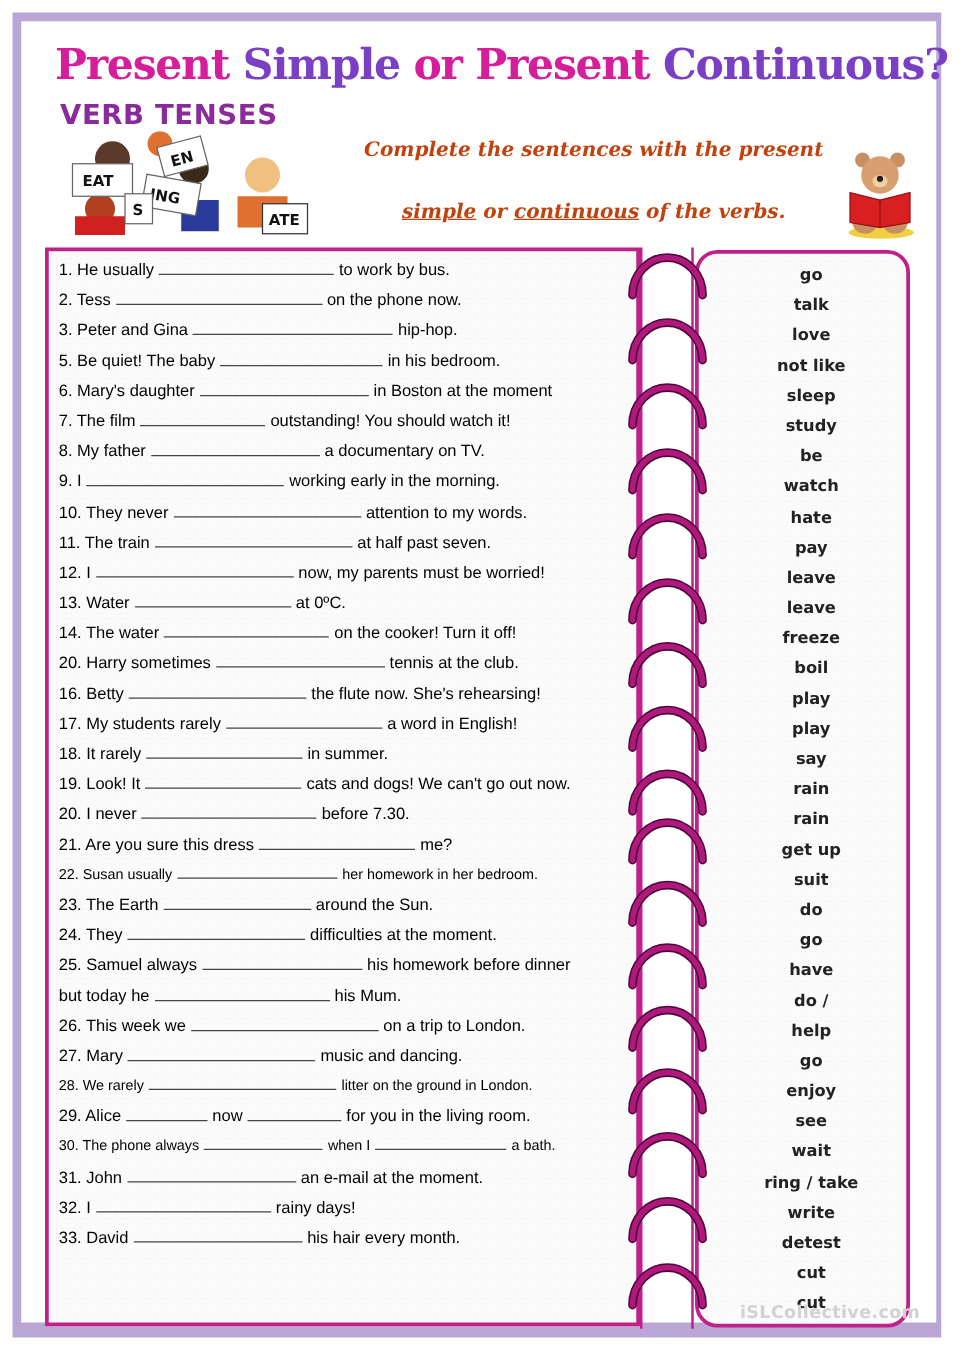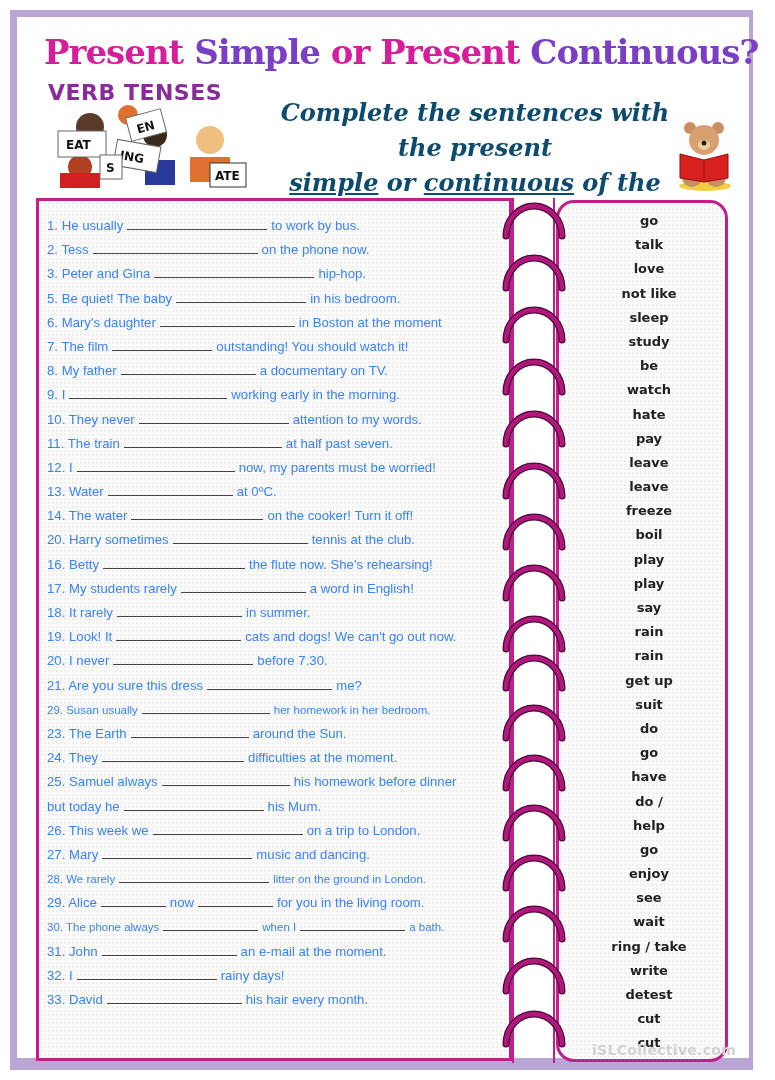--- a/index.html
+++ b/index.html
@@ -24,22 +24,22 @@
   .title .purple { color: #7a3fc4; }
   .subtitle {
     position: absolute; left: 48px; top: 80px; color: #8a2a9b;
     font-family: "DejaVu Sans", sans-serif; font-weight: bold; font-size: 22px; letter-spacing: 0.5px;
   }
   .clipart {
     position: absolute; left: 50px; top: 105px; width: 200px; height: 85px;
   }
   .instructions {
     position: absolute; left: 275px; top: 95px; width: 400px; text-align: center;
-    color: #0c4a6e; font-family: "DejaVu Serif", serif; font-style: italic; font-weight: bold;
-    font-size: 24px; line-height: 35px;
+    color: #c2410c; font-family: "DejaVu Serif", serif; font-style: italic; font-weight: bold;
+    font-size: 16px; line-height: 49px;
   }
   .instructions .u { text-decoration: underline; }
   .bear { position: absolute; left: 672px; top: 120px; width: 66px; height: 72px; }
 
   .left-panel {
     position: absolute; left: 36px; top: 198px; width: 476px; height: 863px;
     border: 3px solid #c0208a; box-sizing: border-box;
     background: #fbfbfb;
     background-image: radial-gradient(#eeeeee 0.7px, transparent 0.8px);
     background-size: 4px 4px;
@@ -52,21 +52,21 @@
     background-size: 4px 4px;
   }
   .spine-line {
     position: absolute; top: 198px; width: 2px; height: 865px; background: #c0208a;
   }
   .rings { position: absolute; left: 498px; top: 0; width: 72px; height: 1080px; }
   .ring { position: absolute; left: 0; width: 72px; height: 40px; }
 
   .sentences {
     position: absolute; left: 47px; top: 206px; width: 460px;
-    font-family: "Liberation Sans", sans-serif; font-size: 13.2px; color: #3b82f6; margin-top: 10px;
+    font-family: "Liberation Sans", sans-serif; font-size: 13.2px; color: #000000;
   }
   .sentence { height: 24.2px; line-height: 20px; white-space: nowrap; }
   .blank {
     display: inline-block; border-bottom: 1px solid #444; height: 12px; vertical-align: baseline; margin: 0 4px;
   }
   .small { font-size: 11.5px; }
 
   .words {
     position: absolute; left: 563px; top: 210px; width: 172px; text-align: center;
     font-family: "DejaVu Sans", sans-serif; font-weight: bold; font-size: 13px; color: #222;
@@ -217,21 +217,21 @@
     <div class="sentence"><span>12. I</span><span class="blank" style="width: 158px;"></span><span>now, my parents must be worried!</span></div>
     <div class="sentence"><span>13. Water</span><span class="blank" style="width: 125px;"></span><span>at 0ºC.</span></div>
     <div class="sentence"><span>14. The water</span><span class="blank" style="width: 132px;"></span><span>on the cooker! Turn it off!</span></div>
     <div class="sentence"><span>20. Harry sometimes</span><span class="blank" style="width: 135px;"></span><span>tennis at the club.</span></div>
     <div class="sentence"><span>16. Betty</span><span class="blank" style="width: 142px;"></span><span>the flute now. She's rehearsing!</span></div>
     <div class="sentence"><span>17. My students rarely</span><span class="blank" style="width: 125px;"></span><span>a word in English!</span></div>
     <div class="sentence"><span>18. It rarely</span><span class="blank" style="width: 125px;"></span><span>in summer.</span></div>
     <div class="sentence"><span>19. Look! It</span><span class="blank" style="width: 125px;"></span><span>cats and dogs! We can't go out now.</span></div>
     <div class="sentence"><span>20. I never</span><span class="blank" style="width: 140px;"></span><span>before 7.30.</span></div>
     <div class="sentence"><span>21. Are you sure this dress</span><span class="blank" style="width: 125px;"></span><span>me?</span></div>
-    <div class="sentence small"><span>29. Susan usually</span><span class="blank" style="width: 128px;"></span><span>her homework in her bedroom.</span></div>
+    <div class="sentence small"><span>22. Susan usually</span><span class="blank" style="width: 128px;"></span><span>her homework in her bedroom.</span></div>
     <div class="sentence"><span>23. The Earth</span><span class="blank" style="width: 118px;"></span><span>around the Sun.</span></div>
     <div class="sentence"><span>24. They</span><span class="blank" style="width: 142px;"></span><span>difficulties at the moment.</span></div>
     <div class="sentence"><span>25. Samuel always</span><span class="blank" style="width: 128px;"></span><span>his homework before dinner</span></div>
     <div class="sentence"><span>but today he</span><span class="blank" style="width: 140px;"></span><span>his Mum.</span></div>
     <div class="sentence"><span>26. This week we</span><span class="blank" style="width: 150px;"></span><span>on a trip to London.</span></div>
     <div class="sentence"><span>27. Mary</span><span class="blank" style="width: 150px;"></span><span>music and dancing.</span></div>
     <div class="sentence small"><span>28. We rarely</span><span class="blank" style="width: 150px;"></span><span>litter on the ground in London.</span></div>
     <div class="sentence"><span>29. Alice</span><span class="blank" style="width: 65px;"></span><span>now</span><span class="blank" style="width: 75px;"></span><span>for you in the living room.</span></div>
     <div class="sentence small"><span>30. The phone always</span><span class="blank" style="width: 95px;"></span><span>when I</span><span class="blank" style="width: 105px;"></span><span>a bath.</span></div>
     <div class="sentence"><span>31. John</span><span class="blank" style="width: 135px;"></span><span>an e-mail at the moment.</span></div>

